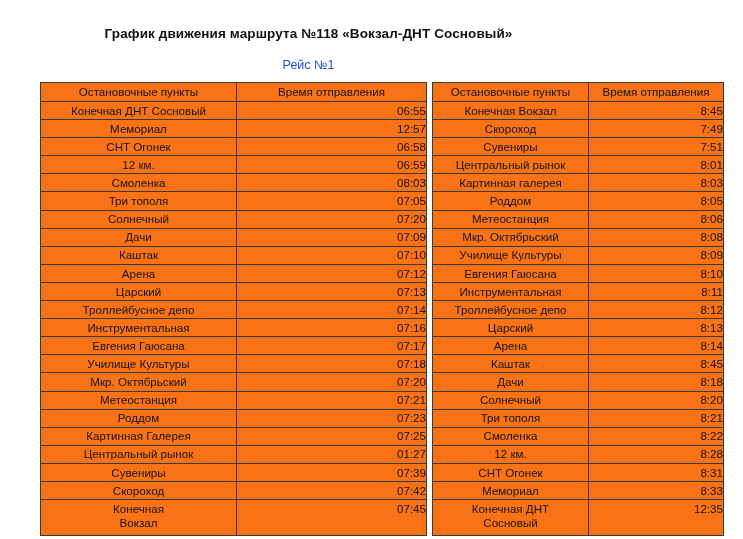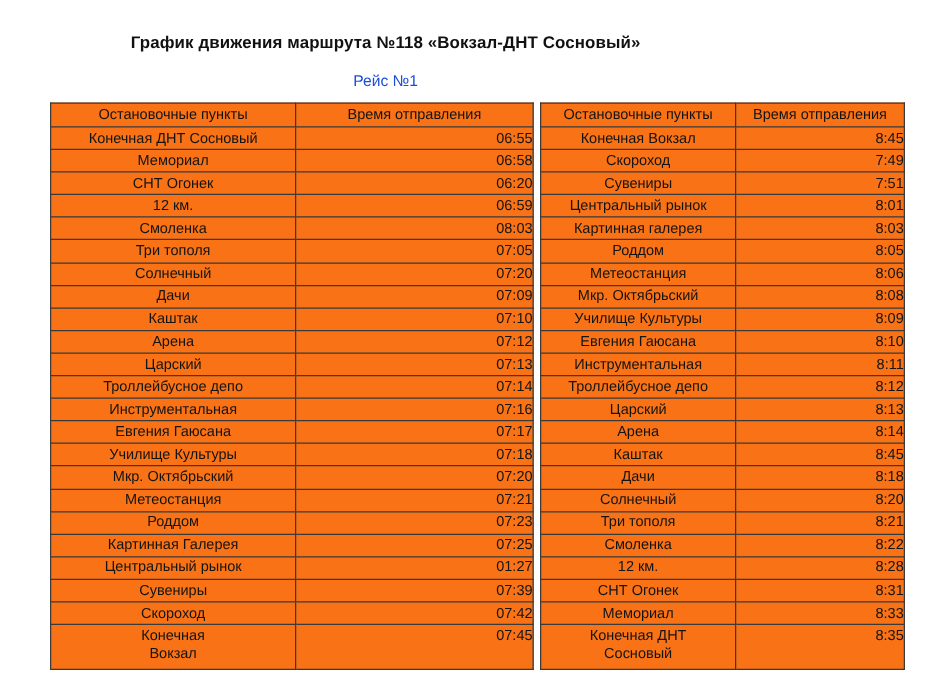--- a/index.html
+++ b/index.html
@@ -133,25 +133,25 @@
           <th>Время отправления</th>
         </tr>
       </thead>
       <tbody id="body-outbound">
           <tr>
             <td class="stop">Конечная ДНТ Сосновый</td>
             <td class="time">06:55</td>
           </tr>
           <tr>
             <td class="stop">Мемориал</td>
+            <td class="time">12:57</td>
+          </tr>
+          <tr>
+            <td class="stop">СНТ Огонек</td>
             <td class="time">06:58</td>
-          </tr>
-          <tr>
-            <td class="stop">СНТ Огонек</td>
-            <td class="time">06:20</td>
           </tr>
           <tr>
             <td class="stop">12 км.</td>
             <td class="time">06:59</td>
           </tr>
           <tr>
             <td class="stop">Смоленка</td>
             <td class="time">08:03</td>
           </tr>
           <tr>
@@ -326,19 +326,19 @@
             <td class="stop">СНТ Огонек</td>
             <td class="time">8:31</td>
           </tr>
           <tr>
             <td class="stop">Мемориал</td>
             <td class="time">8:33</td>
           </tr>
           <tr class="tall">
             <td class="stop">Конечная ДНТ
 Сосновый</td>
-            <td class="time">8:35</td>
+            <td class="time">12:35</td>
           </tr>
         </tbody>
     </table>
 
   </div>
 </div>
 
 </body></html>

